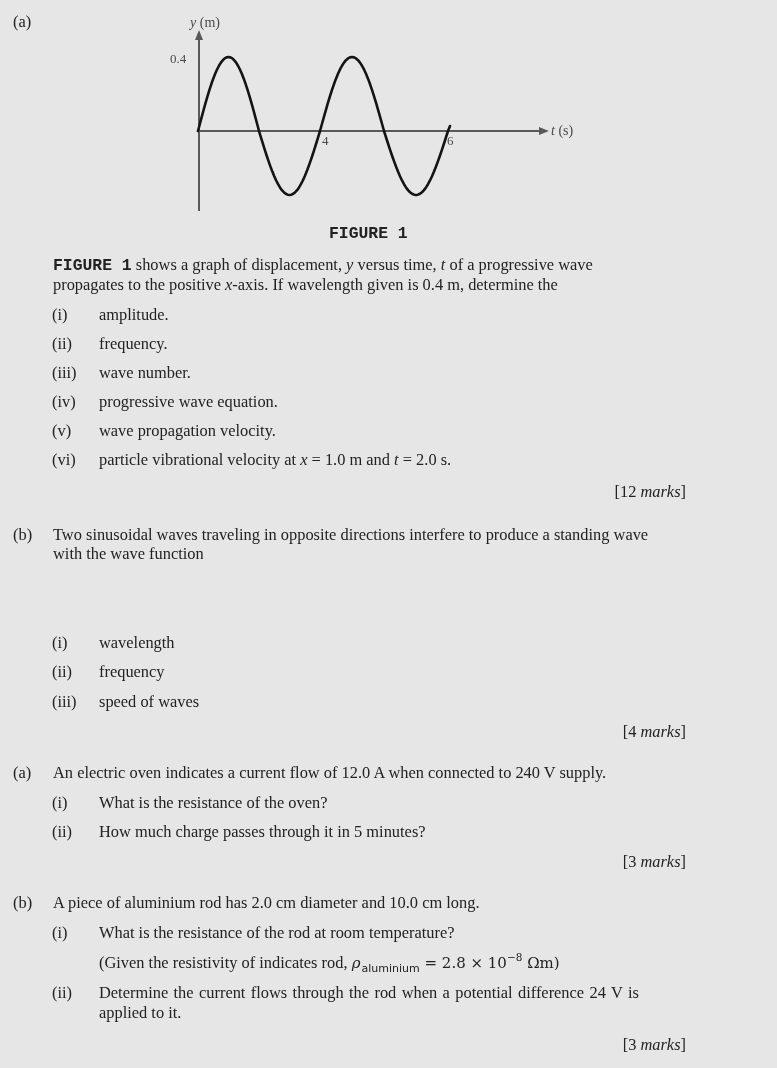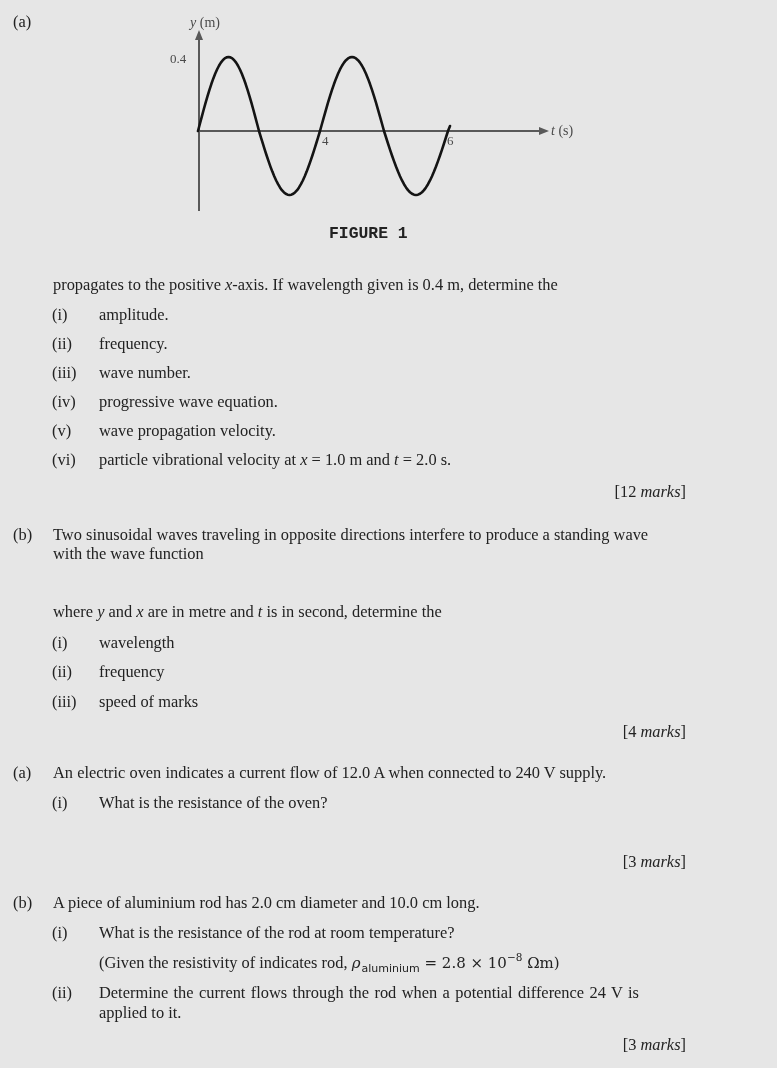--- a/index.html
+++ b/index.html
@@ -58,47 +58,48 @@
 
     <text class="fig-label" x="190" y="27" font-size="14"><tspan font-style="italic">y</tspan><tspan> (m)</tspan></text>
     <text class="fig-label" x="170" y="63" font-size="13">0.4</text>
     <text class="fig-label" x="322" y="145" font-size="13">4</text>
     <text class="fig-label" x="447" y="145" font-size="13">6</text>
     <text class="fig-label" x="551" y="135" font-size="14"><tspan font-style="italic">t</tspan><tspan> (s)</tspan></text>
   </svg>
 
   <div class="ln b" style="left:329px;top:223.5px">FIGURE 1</div>
 
+  <div class="ln" style="left:53px;top:254.5px"><span class="b">FIGURE 1</span><span> shows a graph of displacement, </span><span class="i">y</span><span> versus time, </span><span class="i">t</span><span> of a progressive wave</span></div>
   <div class="ln" style="left:53px;top:274.5px"><span>propagates to the positive </span><span class="i">x</span><span>-axis. If wavelength given is 0.4 m, determine the</span></div>
 
   <div class="ln" style="left:52px;top:304.5px"><span class="num">(i)</span><span>amplitude.</span></div>
   <div class="ln" style="left:52px;top:333.5px"><span class="num">(ii)</span><span>frequency.</span></div>
   <div class="ln" style="left:52px;top:362.5px"><span class="num">(iii)</span><span>wave number.</span></div>
   <div class="ln" style="left:52px;top:391.5px"><span class="num">(iv)</span><span>progressive wave equation.</span></div>
   <div class="ln" style="left:52px;top:420.5px"><span class="num">(v)</span><span>wave propagation velocity.</span></div>
   <div class="ln" style="left:52px;top:449.5px"><span class="num">(vi)</span><span>particle vibrational velocity at </span><span class="i">x</span><span> = 1.0 m and </span><span class="i">t</span><span> = 2.0 s.</span></div>
 
   <div class="ln marks" style="top:481.5px"><span>[12 </span><span class="i">marks</span><span>]</span></div>
 
   <div class="ln" style="left:13px;top:524.5px">(b)</div>
   <div class="ln" style="left:53px;top:524.5px">Two sinusoidal waves traveling in opposite directions interfere to produce a standing wave</div>
   <div class="ln" style="left:53px;top:543.5px">with the wave function</div>
 
 
-  <div class="ln" style="left:53px;top:601.5px"><span>where </span><span class="i">y</span><span> and </span><span class="i">x</span><span> are in metre and </span><span class="i">t</span><span> is in second, determine the</span></div>
 
   <div class="ln" style="left:52px;top:632.5px"><span class="num">(i)</span><span>wavelength</span></div>
   <div class="ln" style="left:52px;top:661.5px"><span class="num">(ii)</span><span>frequency</span></div>
-  <div class="ln" style="left:52px;top:691.5px"><span class="num">(iii)</span><span>speed of marks</span></div>
+  <div class="ln" style="left:52px;top:691.5px"><span class="num">(iii)</span><span>speed of waves</span></div>
 
   <div class="ln marks" style="top:721.5px"><span>[4 </span><span class="i">marks</span><span>]</span></div>
 
   <div class="ln" style="left:13px;top:762.5px">(a)</div>
   <div class="ln" style="left:53px;top:762.5px">An electric oven indicates a current flow of 12.0 A when connected to 240 V supply.</div>
   <div class="ln" style="left:52px;top:792.5px"><span class="num">(i)</span><span>What is the resistance of the oven?</span></div>
+  <div class="ln" style="left:52px;top:821.5px"><span class="num">(ii)</span><span>How much charge passes through it in 5 minutes?</span></div>
 
   <div class="ln marks" style="top:851.5px"><span>[3 </span><span class="i">marks</span><span>]</span></div>
 
   <div class="ln" style="left:13px;top:892.5px">(b)</div>
   <div class="ln" style="left:53px;top:892.5px">A piece of aluminium rod has 2.0 cm diameter and 10.0 cm long.</div>
   <div class="ln" style="left:52px;top:922.5px"><span class="num">(i)</span><span>What is the resistance of the rod at room temperature?</span></div>
 
   <div class="ln" style="left:99px;top:952.5px"><span>(Given the resistivity of indicates rod, </span><span class="math i">ρ</span><span class="sub">aluminium</span><span class="math"> = 2.8 × 10</span><span class="math sup">−8</span><span class="math"> Ωm)</span></div>
 
   <div class="ln" style="left:52px;top:982.5px"><span class="num">(ii)</span><span class="just">Determine the current flows through the rod when a potential difference 24 V is</span></div>

